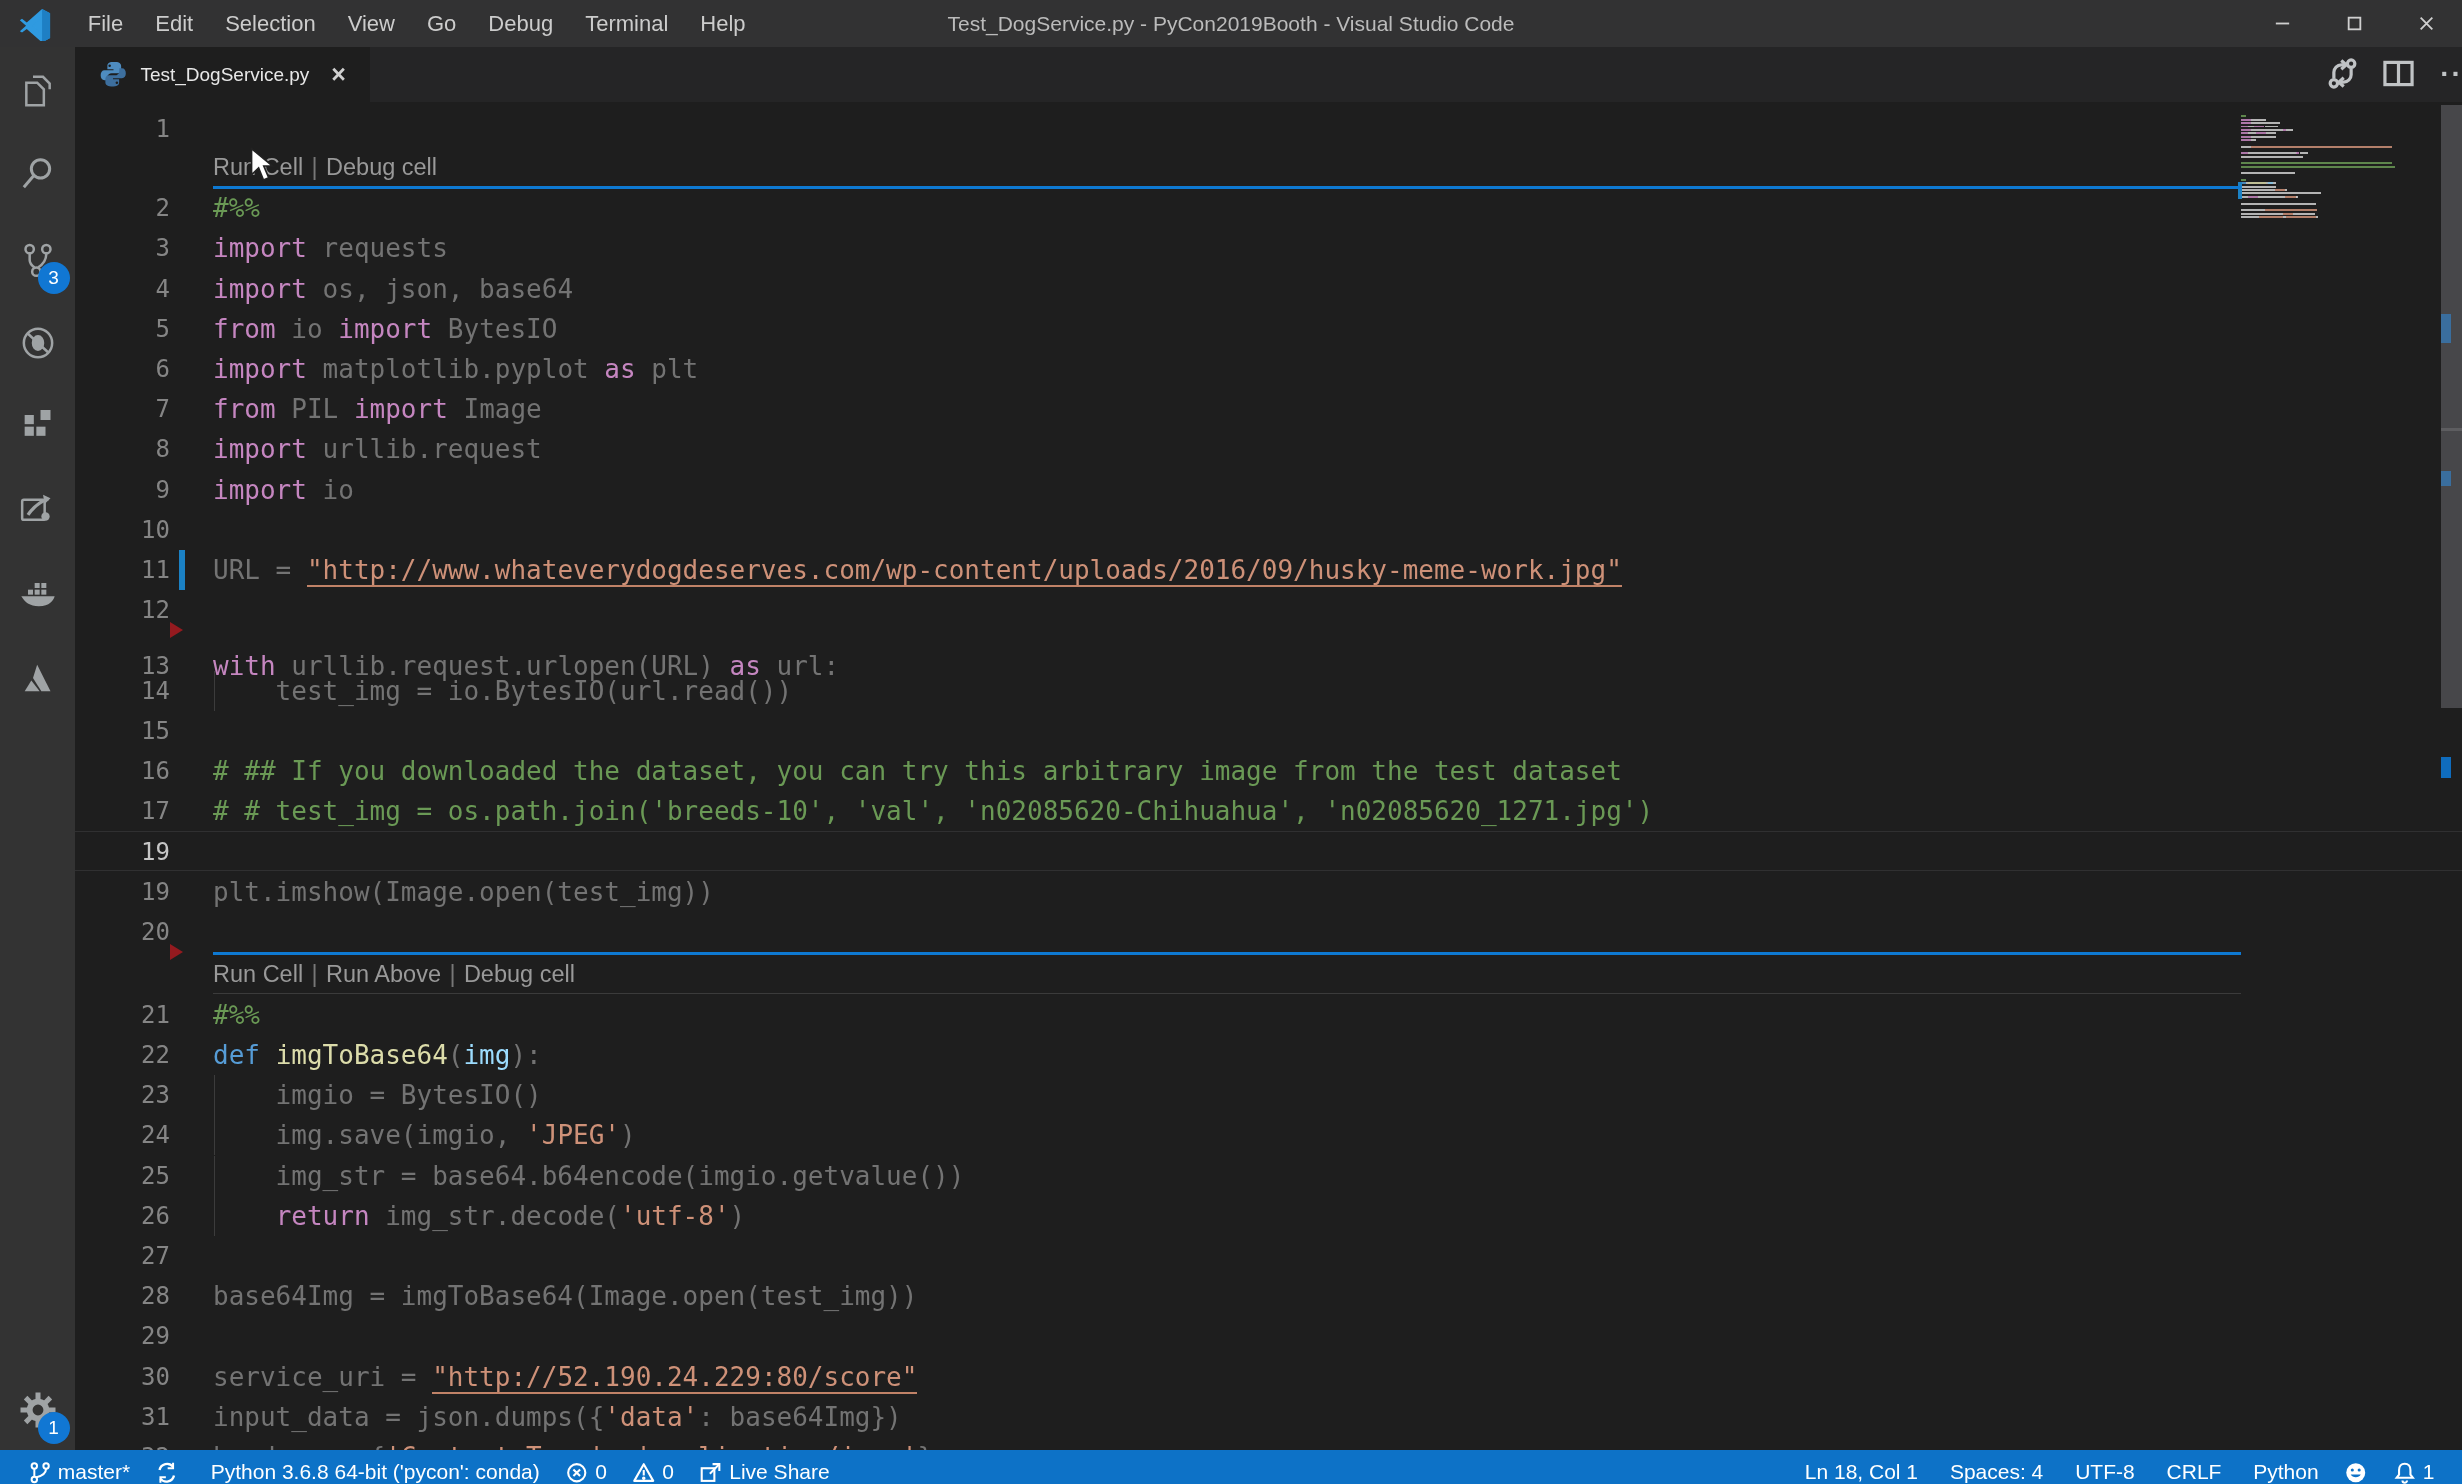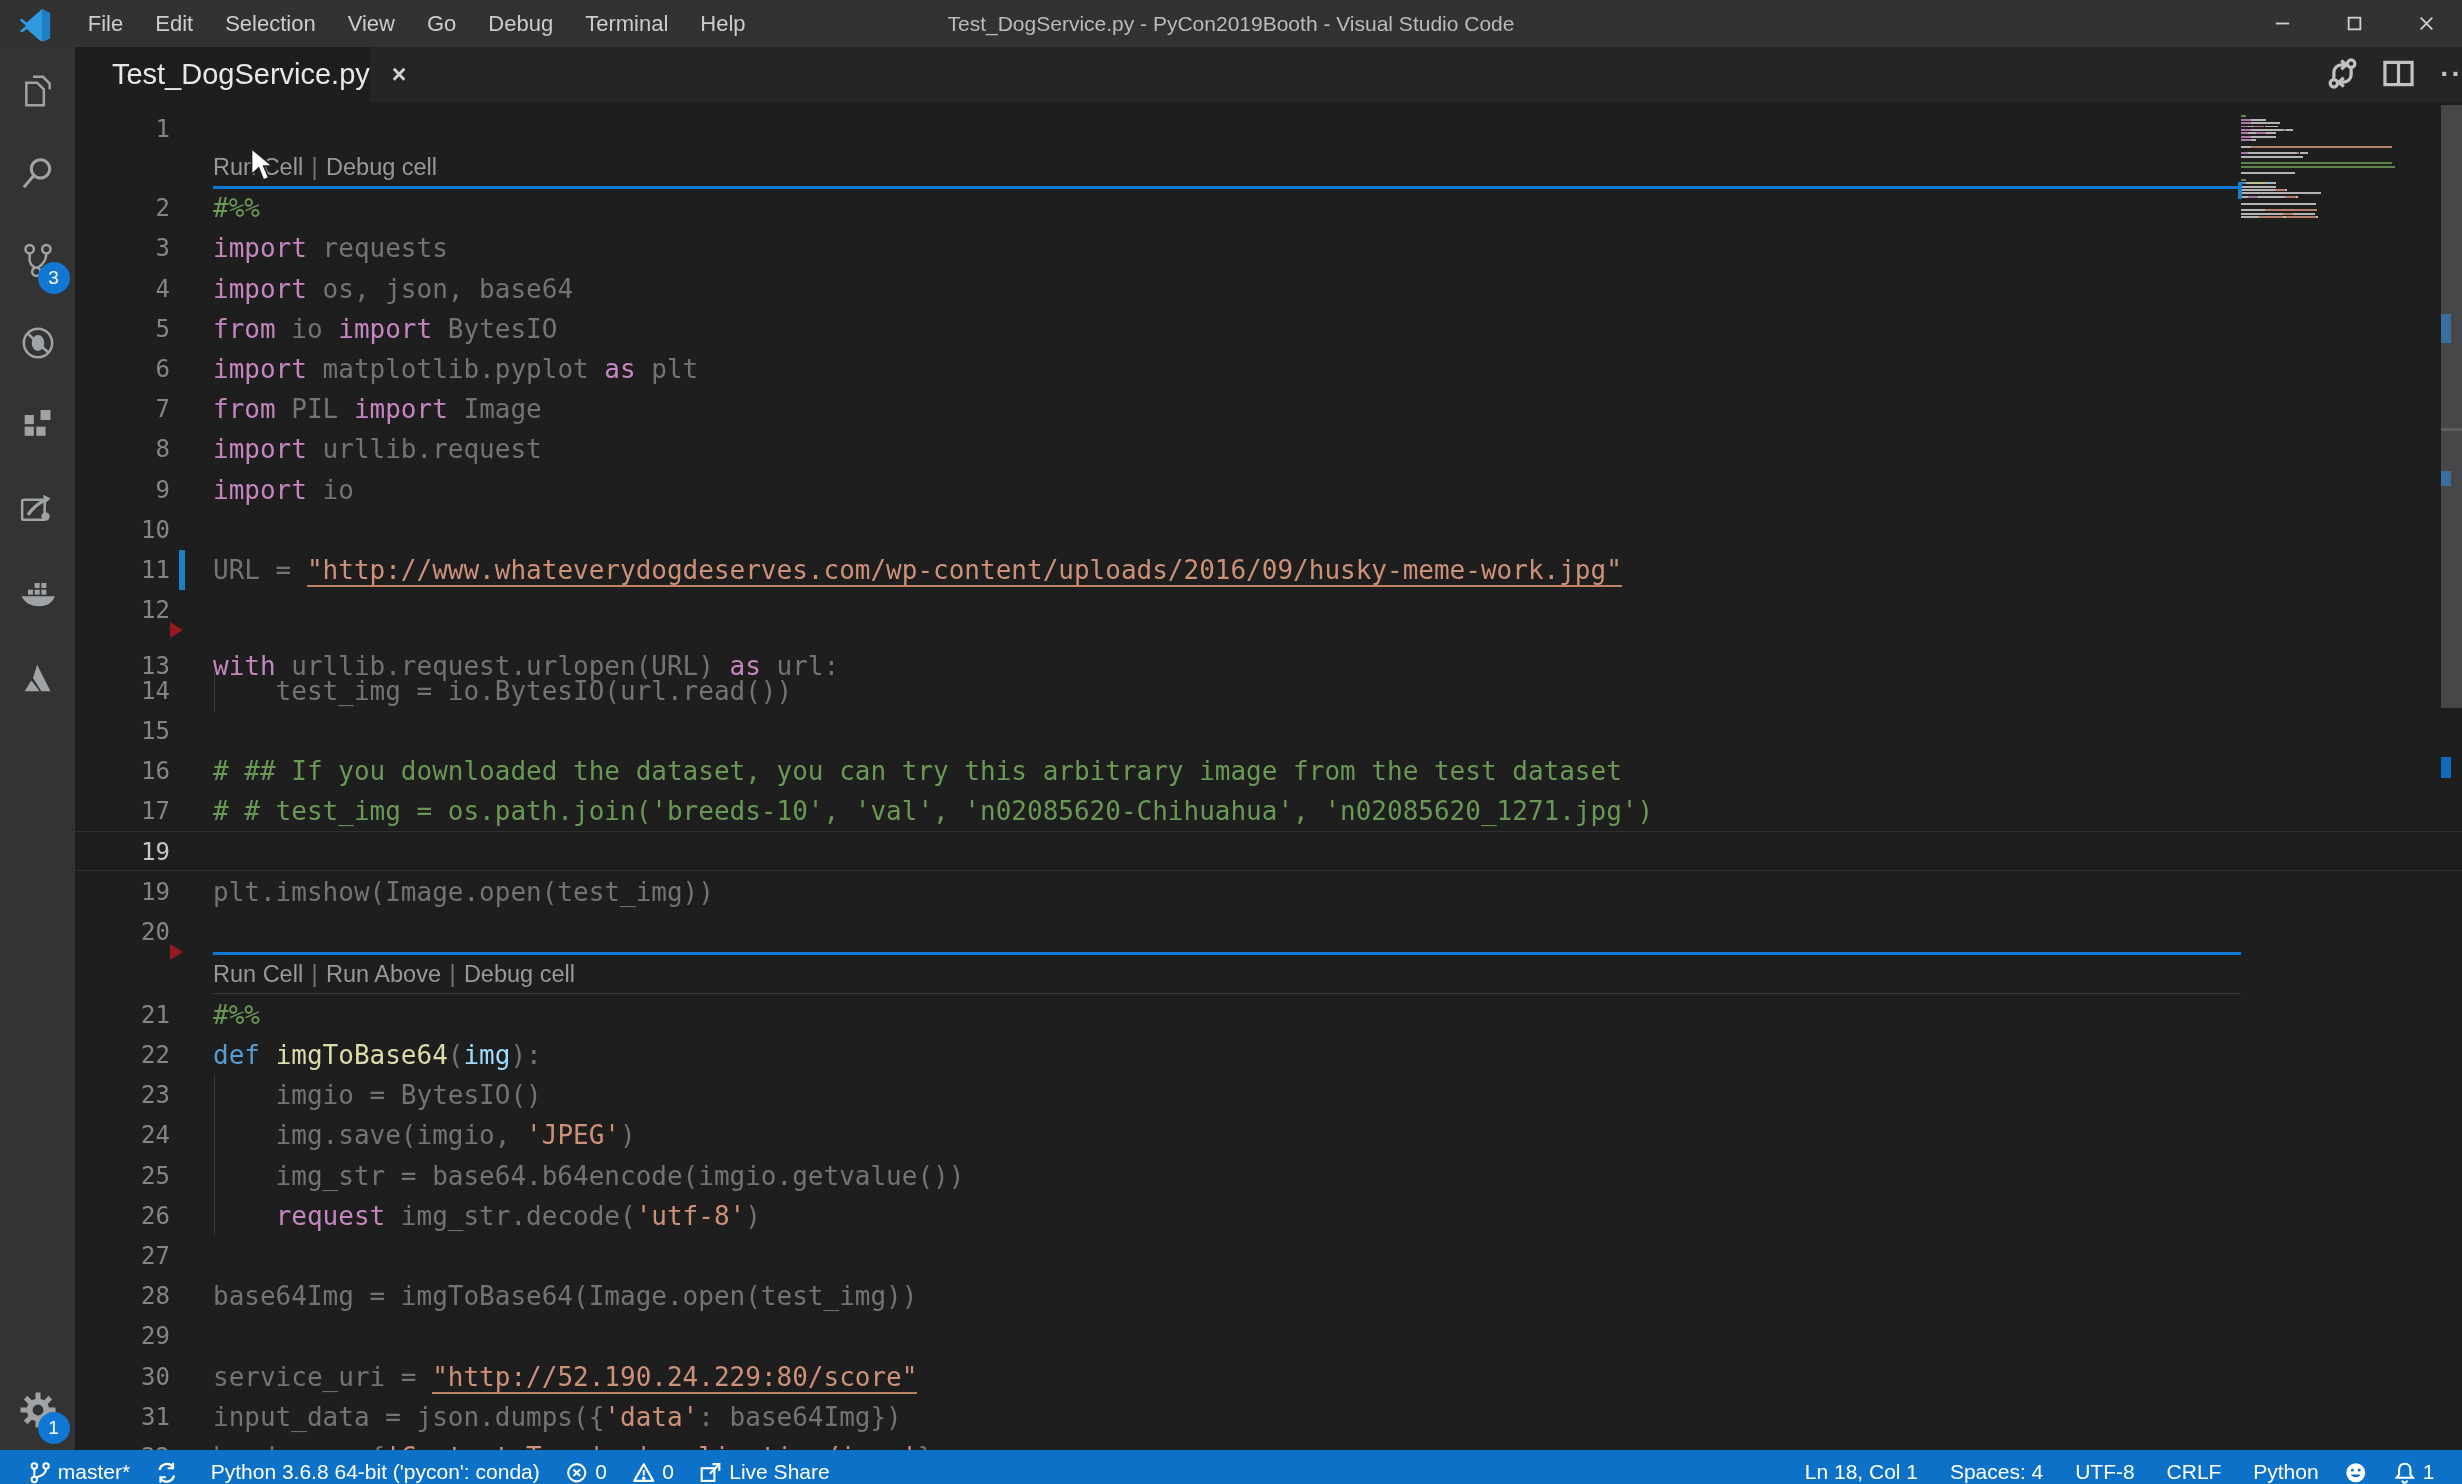--- a/index.html
+++ b/index.html
@@ -24,21 +24,21 @@
   .act-item svg { width:40px; height:40px; display:block; }
   .badge { position:absolute; width:32px; height:32px; border-radius:50%; background:#1177d3;
            color:#ffffff; font-size:19px; display:flex; align-items:center; justify-content:center; }
 
   
   #editor-area { position:absolute; left:75px; top:47px; width:2387px; height:1403px; background:#1e1e1e; }
   #tabbar { position:absolute; left:0; top:0; width:2387px; height:55px; background:#252526; }
   #tab-active { position:absolute; left:0; top:0; height:55px; width:295px; background:#1e1e1e;
                 display:flex; align-items:center; }
   #tab-icon { width:28.5px; height:28.5px; margin-left:23.5px; }
-  #tab-label { color:#e8e8e8; font-size:29px; margin-left:13.4px; }
+  #tab-label { color:#e8e8e8; font-size:19px; margin-left:13.4px; }
   #tab-close { color:#d0d0d0; font-size:25px; font-weight:bold; margin-left:22px; cursor:default; }
   .ed-action { position:absolute; top:8.4px; width:40px; height:40px; color:#c0c3c5; }
   .ed-action svg { width:37px; height:37px; }
   #ed-more { font-size:28.5px; font-weight:bold; color:#c0c3c5; letter-spacing:1.7px; line-height:37px; text-align:center; }
 
   #editor-content { position:absolute; left:0; top:55px; width:2387px; height:1348px; overflow:hidden; }
 
   .row { position:absolute; left:0; width:2387px; height:40px; }
   .ln { position:absolute; left:0; top:0; width:95px; text-align:right; color:#858585;
         font-family:"DejaVu Sans Mono", monospace; font-size:24px; line-height:40px; }
@@ -414,21 +414,21 @@
           <span class="code-text"><span class="tk-d">    img.save(imgio, </span><span class="tk-s">'JPEG'</span><span class="tk-d">)</span></span>
         </div>
         <div class="row" style="top: 1054px;">
           <span class="ln">25</span>
           <span class="indent-guide"></span>
           <span class="code-text"><span class="tk-d">    img_str = base64.b64encode(imgio.getvalue())</span></span>
         </div>
         <div class="row" style="top: 1094px;">
           <span class="ln">26</span>
           <span class="indent-guide"></span>
-          <span class="code-text"><span class="tk-d">    </span><span class="tk-k">request</span><span class="tk-d"> img_str.decode(</span><span class="tk-s">'utf-8'</span><span class="tk-d">)</span></span>
+          <span class="code-text"><span class="tk-d">    </span><span class="tk-k">return</span><span class="tk-d"> img_str.decode(</span><span class="tk-s">'utf-8'</span><span class="tk-d">)</span></span>
         </div>
         <div class="row" style="top: 1134px;">
           <span class="ln">27</span>
           <span class="code-text"></span>
         </div>
         <div class="row" style="top: 1174px;">
           <span class="ln">28</span>
           <span class="code-text"><span class="tk-d">base64Img = imgToBase64(Image.open(test_img))</span></span>
         </div>
         <div class="row" style="top: 1214px;">

